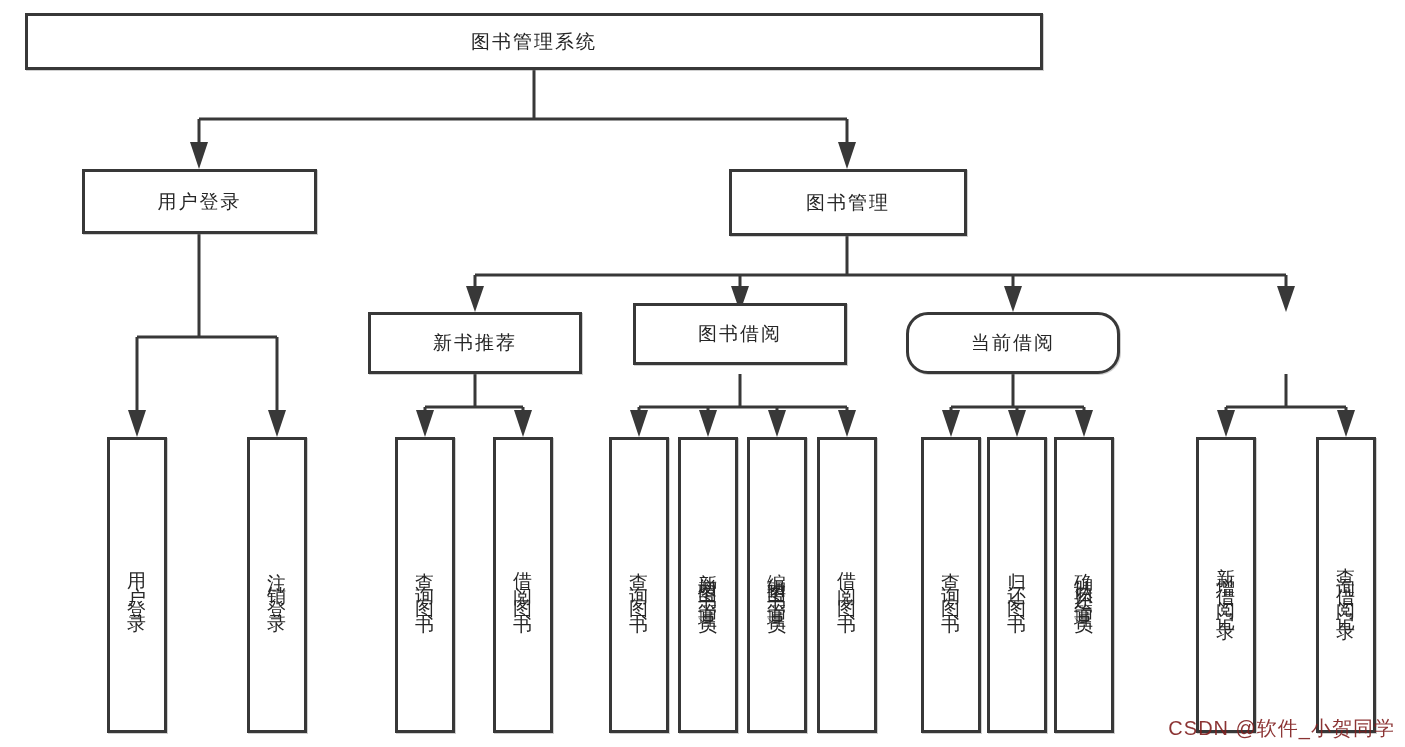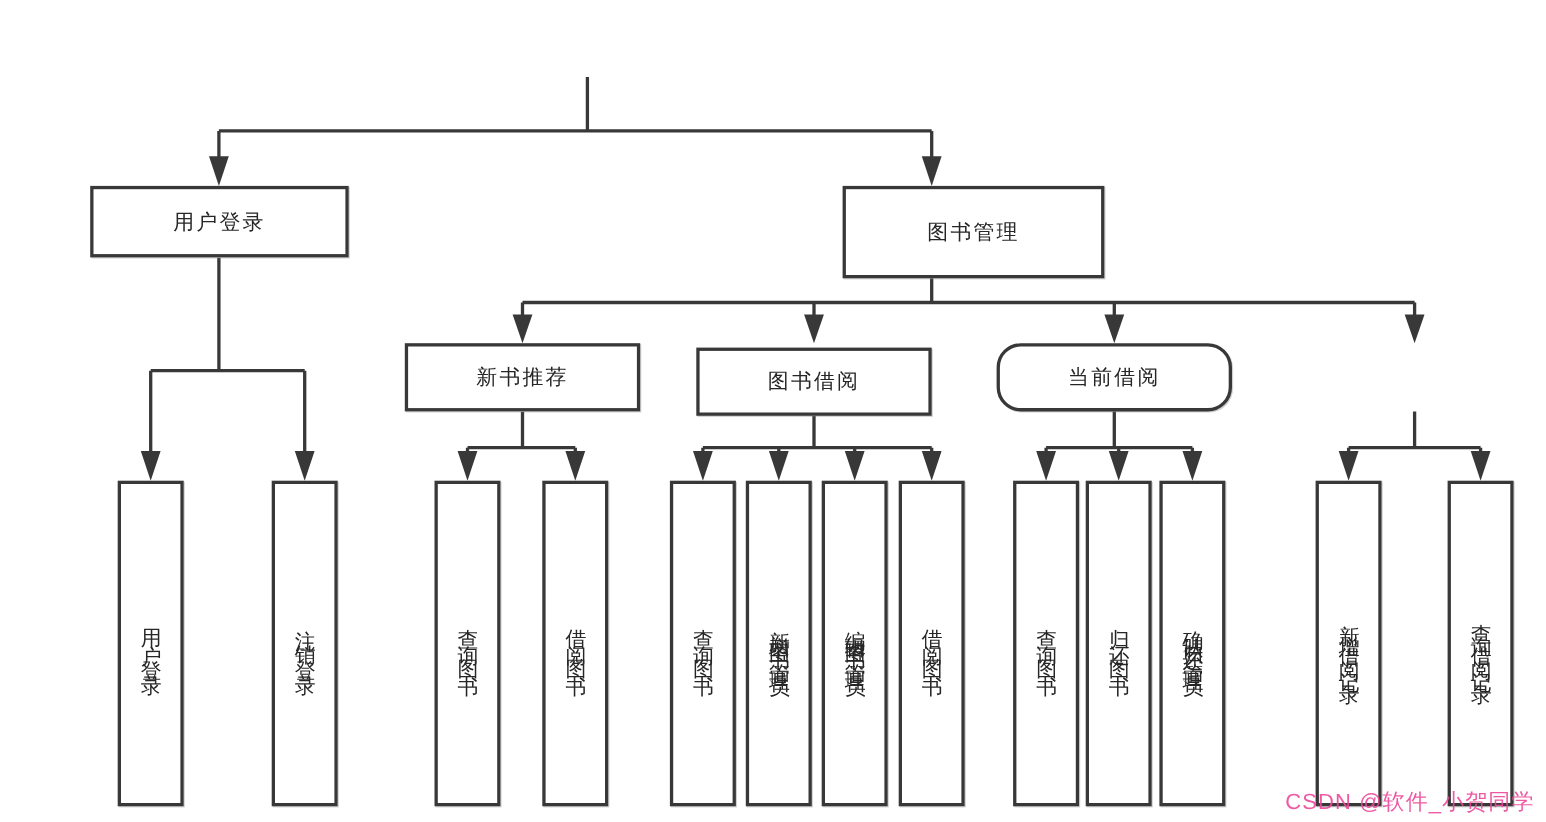--- a/index.html
+++ b/index.html
@@ -40,23 +40,23 @@
     font-size: 19px;
     font-weight: 500;
     line-height: 1;
   }
   .leaf.s4 span { letter-spacing: 14px; }
   .leaf.s6 span { letter-spacing: 11px; }
   .leaf.s9 span { letter-spacing: 6px; }
   
   .root   { left: 25px;   top: 13px;  width: 1018px; height: 57px; }
   .l2-a   { left: 82px;   top: 169px; width: 235px;  height: 65px; }
-  .l2-b   { left: 766px;  top: 169px; width: 238px;  height: 84px; }
+  .l2-b   { left: 729px;  top: 169px; width: 238px;  height: 67px; }
   .l3-1   { left: 368px;  top: 312px; width: 214px;  height: 62px; }
-  .l3-2   { left: 633px;  top: 316px; width: 214px;  height: 62px; }
+  .l3-2   { left: 633px;  top: 303px; width: 214px;  height: 62px; }
   .l3-3   { left: 906px;  top: 312px; width: 214px;  height: 62px; border-radius: 22px; }
   .l3-4   { left: 1179px; top: 312px; width: 214px;  height: 62px; }
   .leaf   { top: 437px; height: 296px; width: 60px; }
   .lf-a1  { left: 107px; }
   .lf-a2  { left: 247px; }
   .lf-b1  { left: 395px; }
   .lf-b2  { left: 493px; }
   .lf-c1  { left: 609px; }
   .lf-c2  { left: 678px; }
   .lf-c3  { left: 747px; }
@@ -64,21 +64,21 @@
   .lf-d1  { left: 921px; }
   .lf-d2  { left: 987px; }
   .lf-d3  { left: 1054px; }
   .lf-e1  { left: 1196px; }
   .lf-e2  { left: 1316px; }
   .watermark {
     position: absolute;
     right: 10px;
     bottom: 5px;
     font-size: 20px;
-    color: #ec4899;
+    color: #7f1d1d;
     letter-spacing: 1px;
     opacity: 0.9;
     z-index: 5;
     white-space: nowrap;
   }
 </style>
 </head>
 <body>
 
 <div class="canvas">
@@ -119,20 +119,23 @@
       <path d="M768,410 L786,410 L777,437 Z"></path>
       <path d="M838,410 L856,410 L847,437 Z"></path>
       <path d="M942,410 L960,410 L951,437 Z"></path>
       <path d="M1008,410 L1026,410 L1017,437 Z"></path>
       <path d="M1075,410 L1093,410 L1084,437 Z"></path>
       <path d="M1217,410 L1235,410 L1226,437 Z"></path>
       <path d="M1337,410 L1355,410 L1346,437 Z"></path>
     </g>
   </svg>
 
+  <div class="node node-h root">
+    <span>图书管理系统</span>
+  </div>
 
   <div class="node node-h l2-a">
     <span>用户登录</span>
   </div>
   <div class="node node-h l2-b">
     <span>图书管理</span>
   </div>
 
   <div class="node node-h l3-1">
     <span>新书推荐</span>

